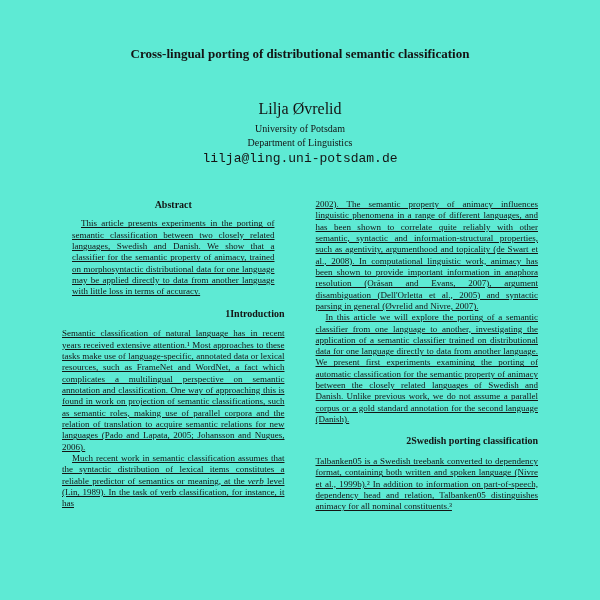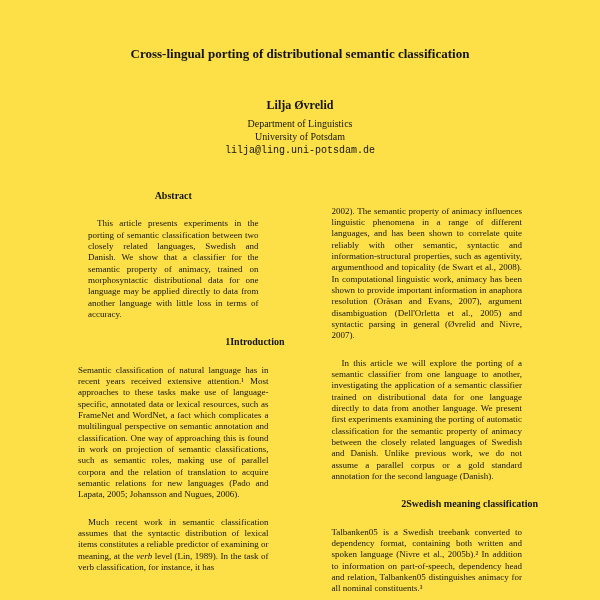--- a/index.html
+++ b/index.html
@@ -3,47 +3,47 @@
 <meta charset="utf-8">
 <style>
   * { margin: 0; padding: 0; box-sizing: border-box; }
   html, body { background: #f2f2f2; }
   body { font-family: "Liberation Serif", serif; color: #141414; }
 
   .page {
     width: 600px;
     height: 600px;
     margin: 0 auto;
-    background: #fde047;
+    background: #5eead4;
     padding: 46px 62px 0 62px;
     overflow: hidden;
   }
 
   .title {
     text-align: center;
     font-size: 13px;
     font-weight: bold;
     line-height: 1.25;
     margin-bottom: 36px;
   }
 
   .author-block {
     text-align: center;
     font-size: 10px;
     line-height: 1.32;
     margin-bottom: 32px;
   }
   .author-name {
-    font-weight: bold;
-    font-size: 12px;
+    font-weight: normal;
+    font-size: 16px;
     margin-bottom: 3px;
   }
   .email {
     font-family: "Liberation Mono", "DejaVu Sans Mono", monospace;
-    font-size: 10px;
+    font-size: 13px;
     margin-top: 1px;
   }
 
   .columns {
     display: flex;
     gap: 31px;
   }
   .col {
     width: 231.5px;
     font-size: 9px;
@@ -62,61 +62,61 @@
   .abstract p { text-indent: 9px; }
 
   .section-heading {
     font-weight: bold;
     font-size: 10px;
     text-align: right;
     margin: 10px 0 8px 0;
   }
   .section-number { display: inline-block; min-width: 14px; }
 
-  p.body-par { margin: 16px; }
+  p.body-par { margin: 0; text-decoration: underline; }
   p.indent { text-indent: 10px; }
 </style>
 </head>
 <body>
 
 <div class="page">
 
   <h1 class="title">Cross-lingual porting of distributional semantic classification</h1>
 
   <div class="author-block">
     <div class="author-name">Lilja Øvrelid</div>
+    <div>University of Potsdam</div>
     <div>Department of Linguistics</div>
-    <div>University of Potsdam</div>
     <div class="email">lilja@ling.uni-potsdam.de</div>
   </div>
 
   <div class="columns">
 
     <div class="col">
       <div class="abstract">
         <div class="abstract-heading">Abstract</div>
         <p class="body-par">This article presents experiments in the porting of semantic classification between two closely related languages, Swedish and Danish. We show that a classifier for the semantic property of animacy, trained on morphosyntactic distributional data for one language may be applied directly to data from another language with little loss in terms of accuracy.</p>
       </div>
 
       <div class="section-heading">
         <span class="section-number">1</span><span>Introduction</span>
       </div>
 
       <p class="body-par">Semantic classification of natural language has in recent years received extensive attention.¹ Most approaches to these tasks make use of language-specific, annotated data or lexical resources, such as FrameNet and WordNet, a fact which complicates a multilingual perspective on semantic annotation and classification. One way of approaching this is found in work on projection of semantic classifications, such as semantic roles, making use of parallel corpora and the relation of translation to acquire semantic relations for new languages (Pado and Lapata, 2005; Johansson and Nugues, 2006).</p>
 
-      <p class="body-par indent"><span>Much recent work in semantic classification assumes that the syntactic distribution of lexical items constitutes a reliable predictor of examining or meaning, at the </span><i>verb</i><span> level (Lin, 1989). In the task of verb classification, for instance, it has</span></p>
+      <p class="body-par indent"><span>Much recent work in semantic classification assumes that the syntactic distribution of lexical items constitutes a reliable predictor of semantics or meaning, at the </span><i>verb</i><span> level (Lin, 1989). In the task of verb classification, for instance, it has</span></p>
     </div>
 
     <div class="col">
       <p class="body-par">2002).  The semantic property of animacy influences linguistic phenomena in a range of different languages, and has been shown to correlate quite reliably with other semantic, syntactic and information-structural properties, such as agentivity, argumenthood and topicality (de Swart et al., 2008). In computational linguistic work, animacy has been shown to provide important information in anaphora resolution (Orăsan and Evans, 2007), argument disambiguation (Dell'Orletta et al., 2005) and syntactic parsing in general (Øvrelid and Nivre, 2007).</p>
 
       <p class="body-par indent">In this article we will explore the porting of a semantic classifier from one language to another, investigating the application of a semantic classifier trained on distributional data for one language directly to data from another language. We present first experiments examining the porting of automatic classification for the semantic property of animacy between the closely related languages of Swedish and Danish. Unlike previous work, we do not assume a parallel corpus or a gold standard annotation for the second language (Danish).</p>
 
       <div class="section-heading">
-        <span class="section-number">2</span><span>Swedish meaning classification</span>
+        <span class="section-number">2</span><span>Swedish porting classification</span>
       </div>
 
-      <p class="body-par">Talbanken05 is a Swedish treebank converted to dependency format, containing both written and spoken language (Nivre et al., 2005b).² In addition to information on part-of-speech, dependency head and relation, Talbanken05 distinguishes animacy for all nominal constituents.³</p>
+      <p class="body-par">Talbanken05 is a Swedish treebank converted to dependency format, containing both written and spoken language (Nivre et al., 1999b).² In addition to information on part-of-speech, dependency head and relation, Talbanken05 distinguishes animacy for all nominal constituents.³</p>
     </div>
 
   </div>
 
 </div>
 
 </body></html>

